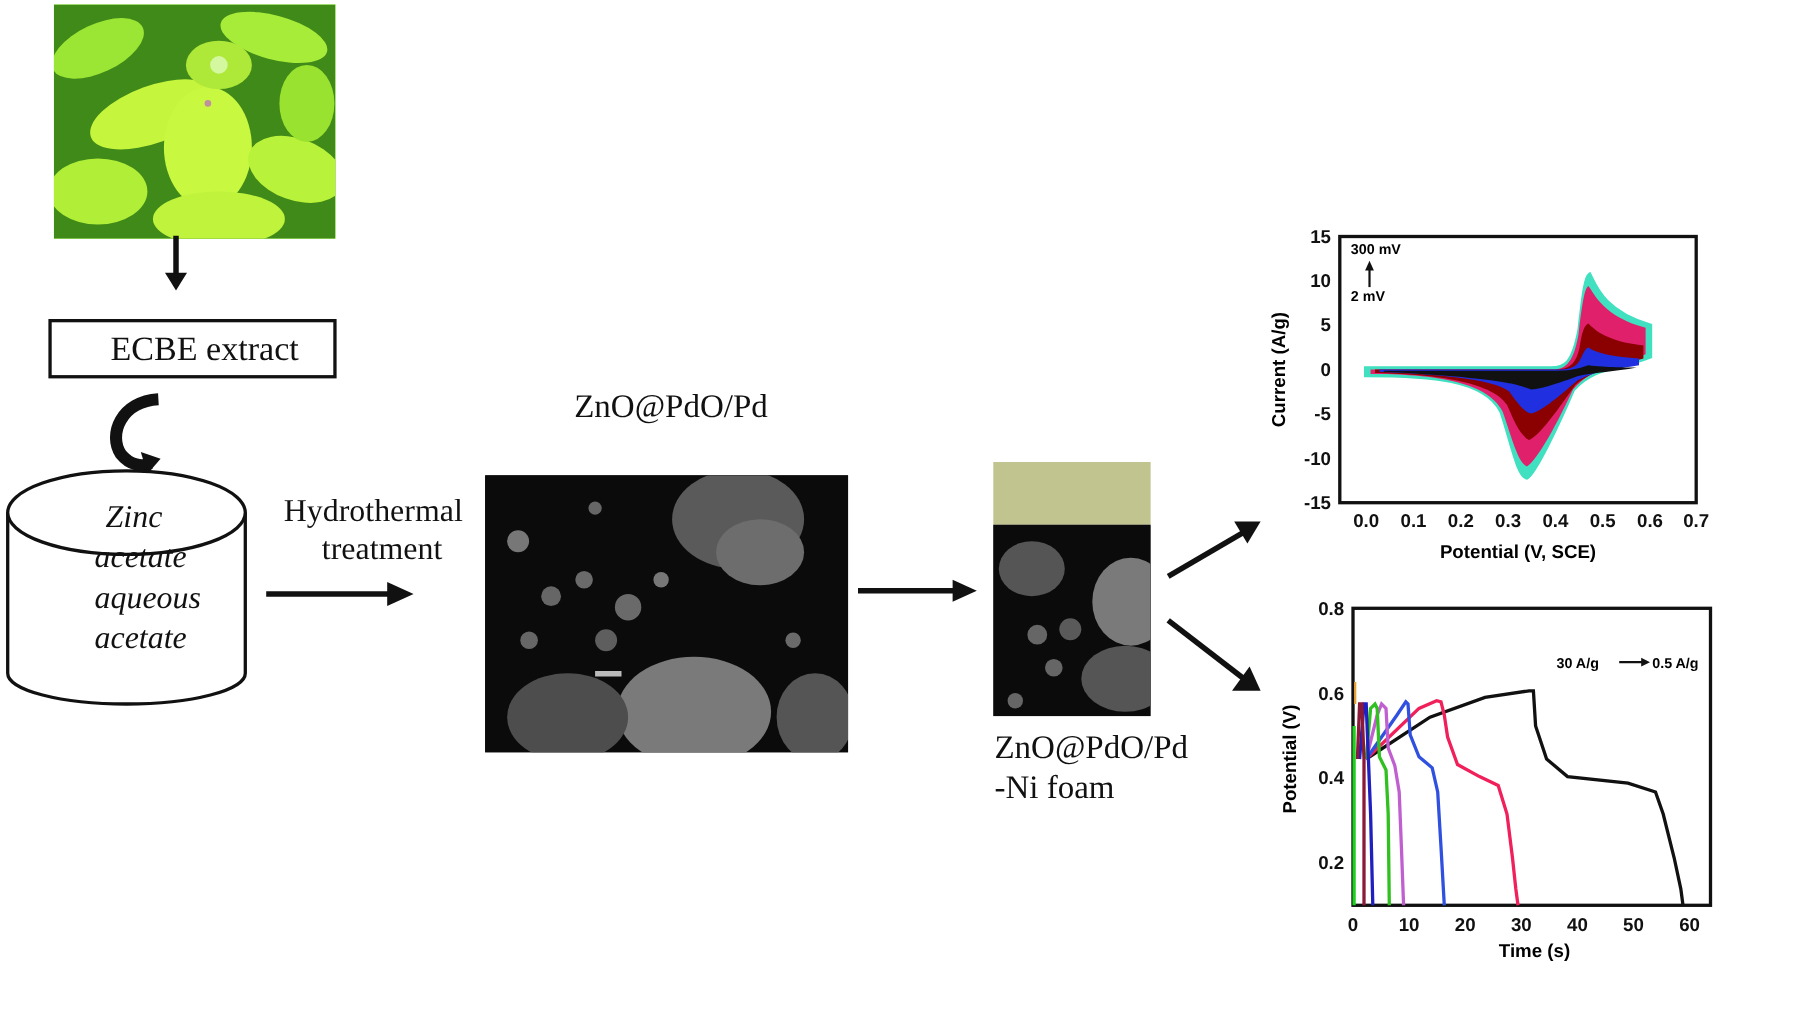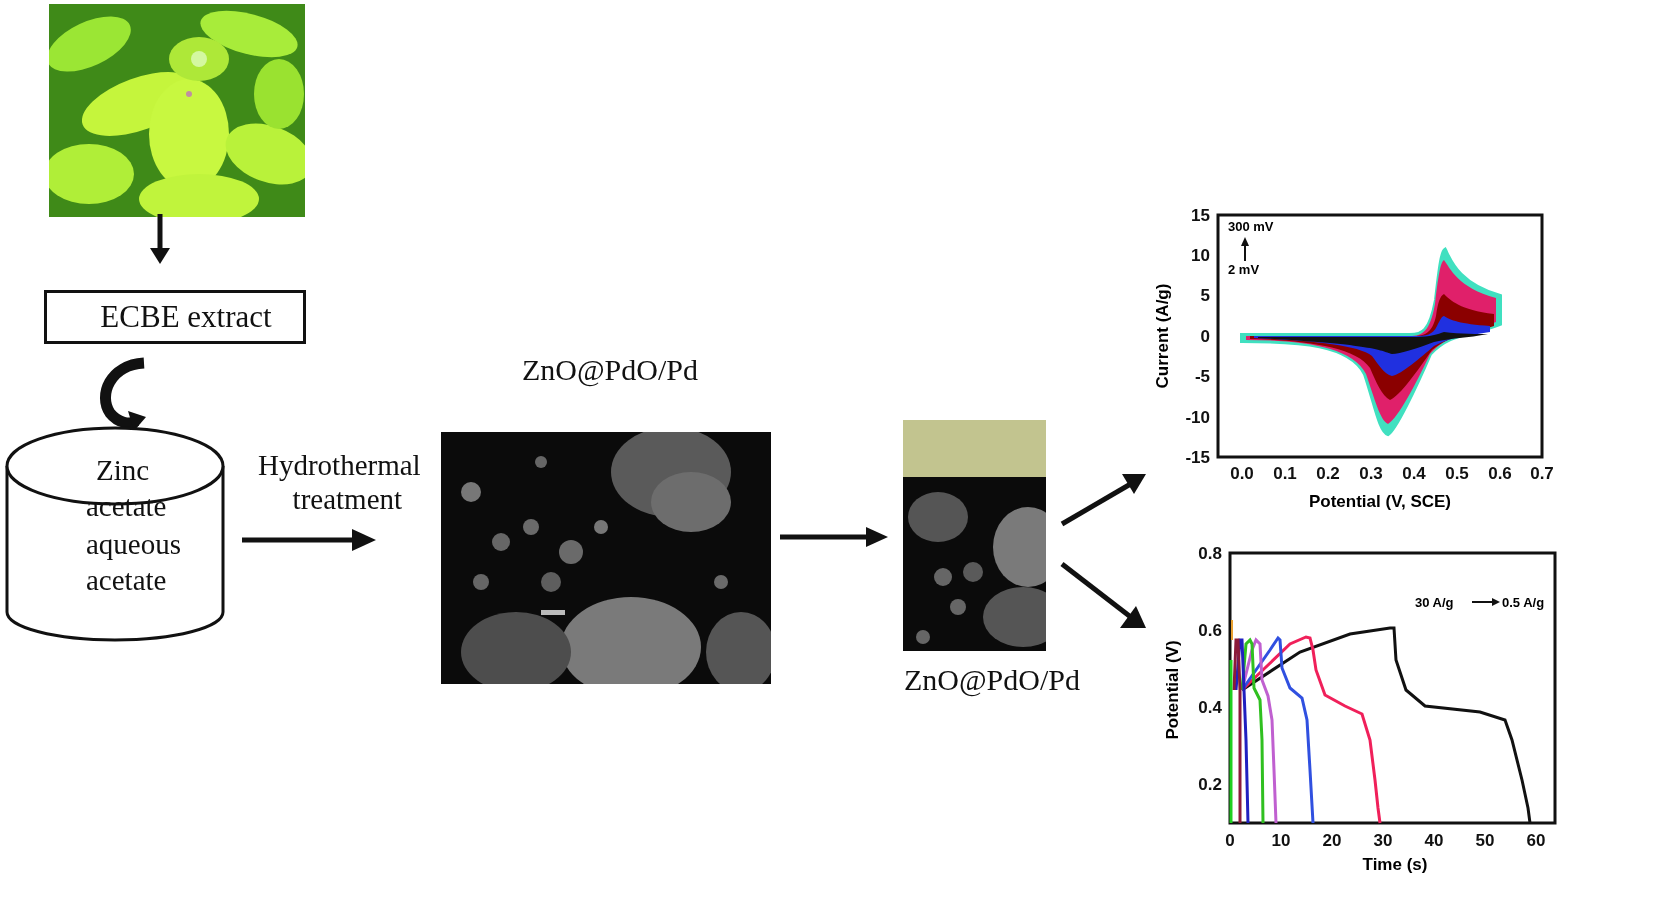--- a/index.html
+++ b/index.html
@@ -47,21 +47,21 @@
 
 <svg class="abs" style="left:90px;top:355px" width="70" height="80">
   <path d="M54,8 C20,10 8,40 20,58 C28,68 40,70 46,66" fill="none" stroke="#111" stroke-width="11"></path>
   <polygon points="38,56 56,62 44,76" fill="#111"></polygon>
 </svg>
 
 <svg class="abs" style="left:4px;top:422px" width="224" height="222">
   <path d="M3,44 L3,190 A108,28 0 0 0 219,190 L219,44" fill="#fff" stroke="#111" stroke-width="3"></path>
   <ellipse cx="111" cy="44" rx="108" ry="38" fill="#fff" stroke="#111" stroke-width="3"></ellipse>
 </svg>
-<div class="abs serif cyl-text" style="left:64px;top:450px;">
+<div class="abs serif cyl-text" style="left:64px;top:450px;font-style:italic;">
   <div style="padding-left:10px">Zinc</div>
   <div style="margin-top:-4px">acetate</div>
   <div style="margin-top:-2px">aqueous</div>
   <div style="margin-top:-4px">acetate</div>
 </div>
 
 <div class="abs serif lbl" style="left:236px;top:448px;font-size:29px;line-height:34px;text-align:center;">
   <div>Hydrothermal</div>
   <div style="padding-left:16px">treatment</div>
 </div>
@@ -108,20 +108,21 @@
     <ellipse cx="120" cy="140" rx="40" ry="30" fill="#555"></ellipse>
     <ellipse cx="35" cy="40" rx="30" ry="25" fill="#555"></ellipse>
     <circle cx="40" cy="100" r="9" fill="#666"></circle>
     <circle cx="70" cy="95" r="10" fill="#5a5a5a"></circle>
     <circle cx="55" cy="130" r="8" fill="#666"></circle>
     <circle cx="20" cy="160" r="7" fill="#666"></circle>
   </svg>
 </div>
 <div class="abs serif lbl" style="left:882px;top:662px;">
   <div>ZnO@PdO/Pd</div>
+  <div>-Ni foam</div>
 </div>
 
 <svg class="abs" style="left:1058px;top:470px" width="90" height="60">
   <line x1="4" y1="54" x2="76" y2="12" stroke="#111" stroke-width="5"></line>
   <polygon points="64,4 88,4 76,24" fill="#111"></polygon>
 </svg>
 <svg class="abs" style="left:1058px;top:560px" width="90" height="72">
   <line x1="4" y1="4" x2="74" y2="58" stroke="#111" stroke-width="5"></line>
   <polygon points="62,68 88,68 78,46" fill="#111"></polygon>
 </svg>

